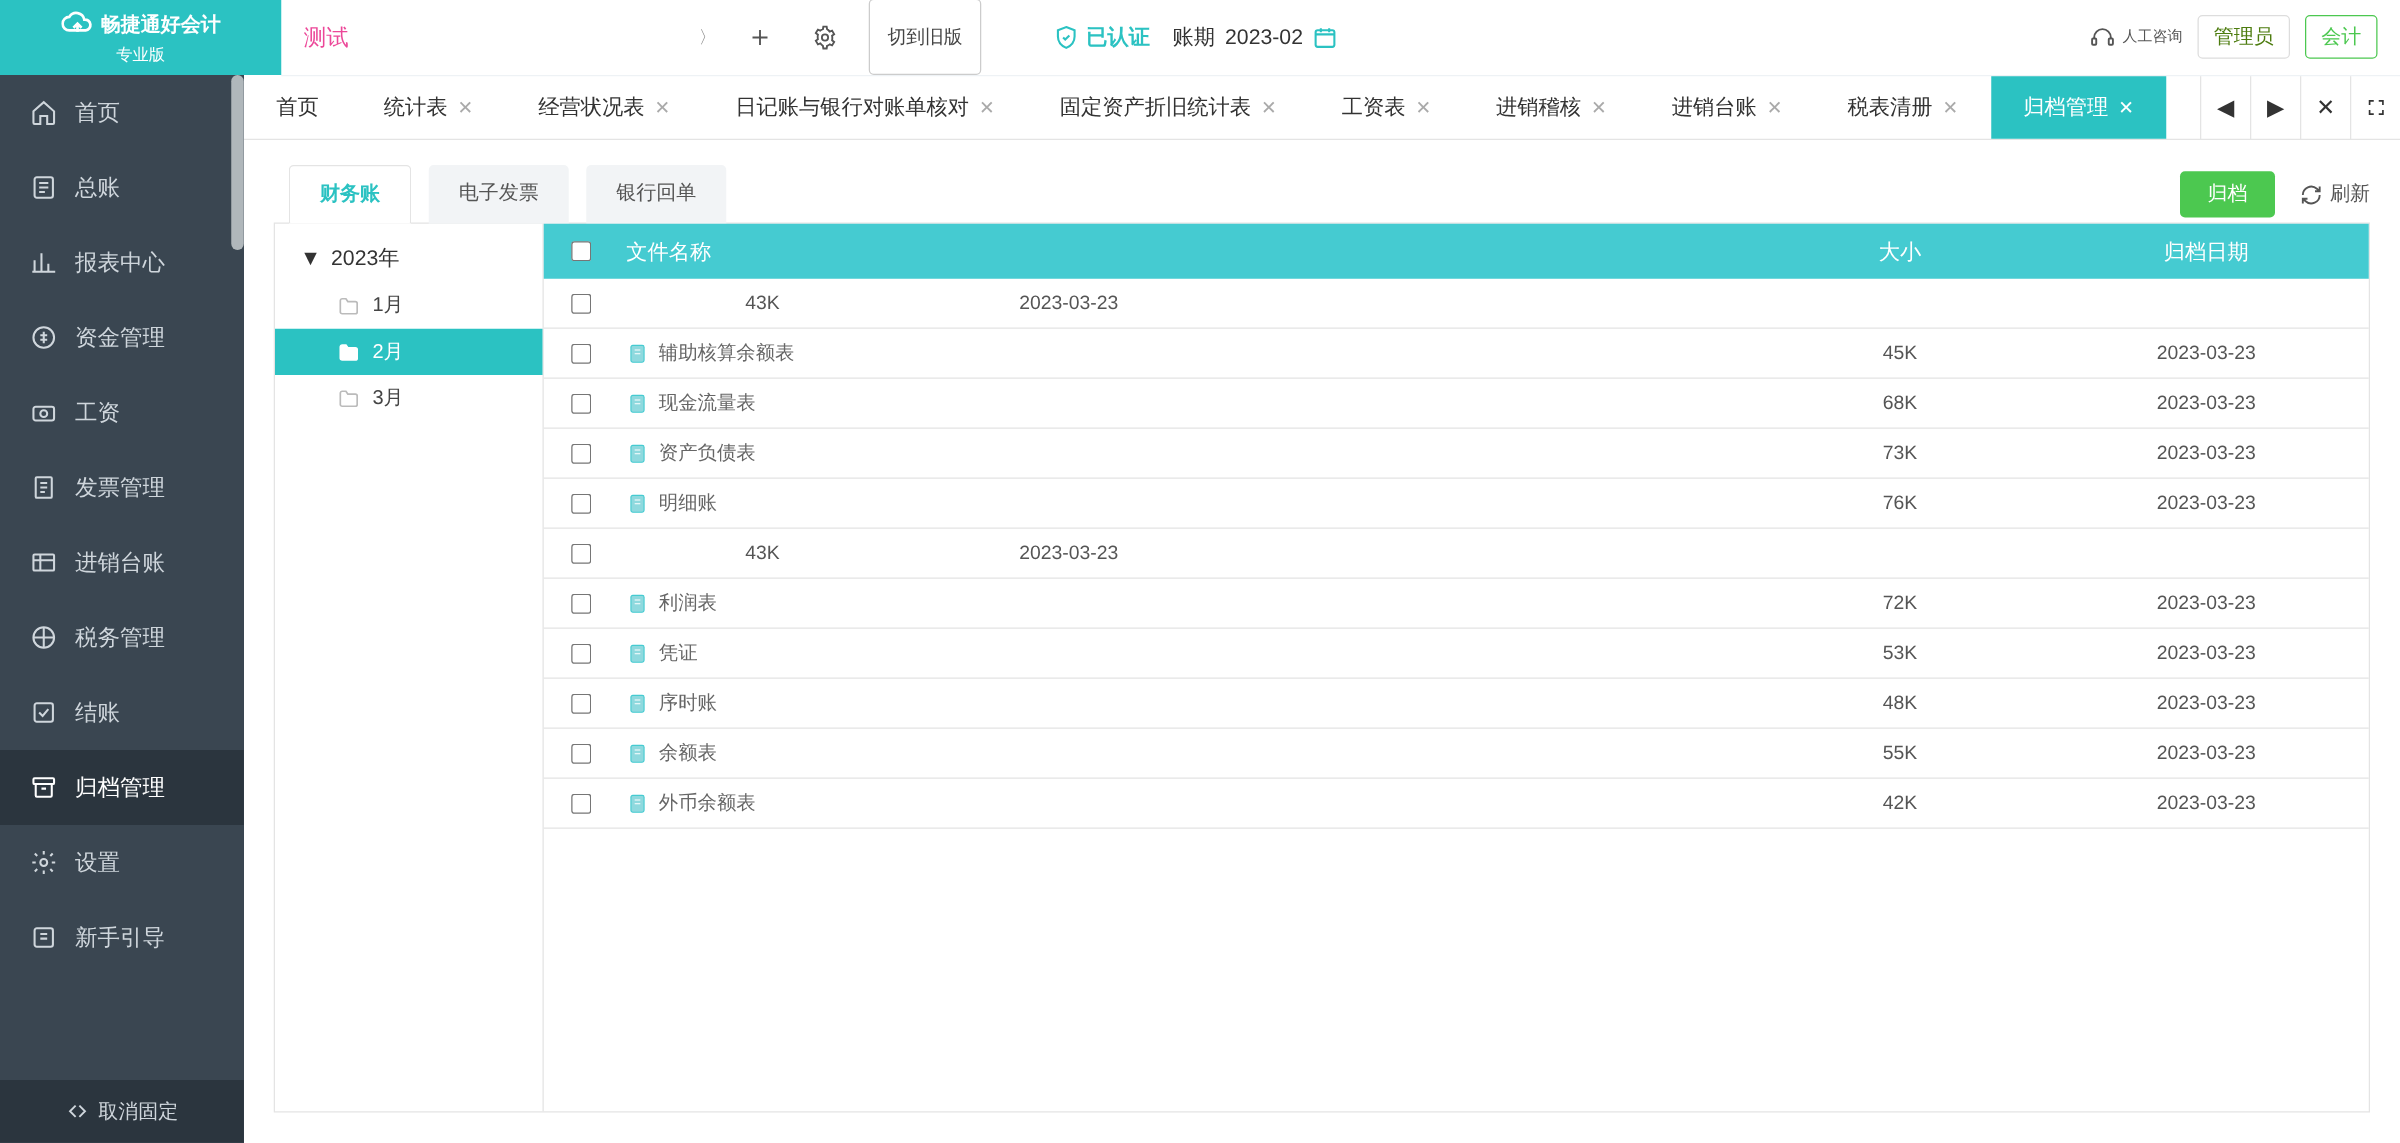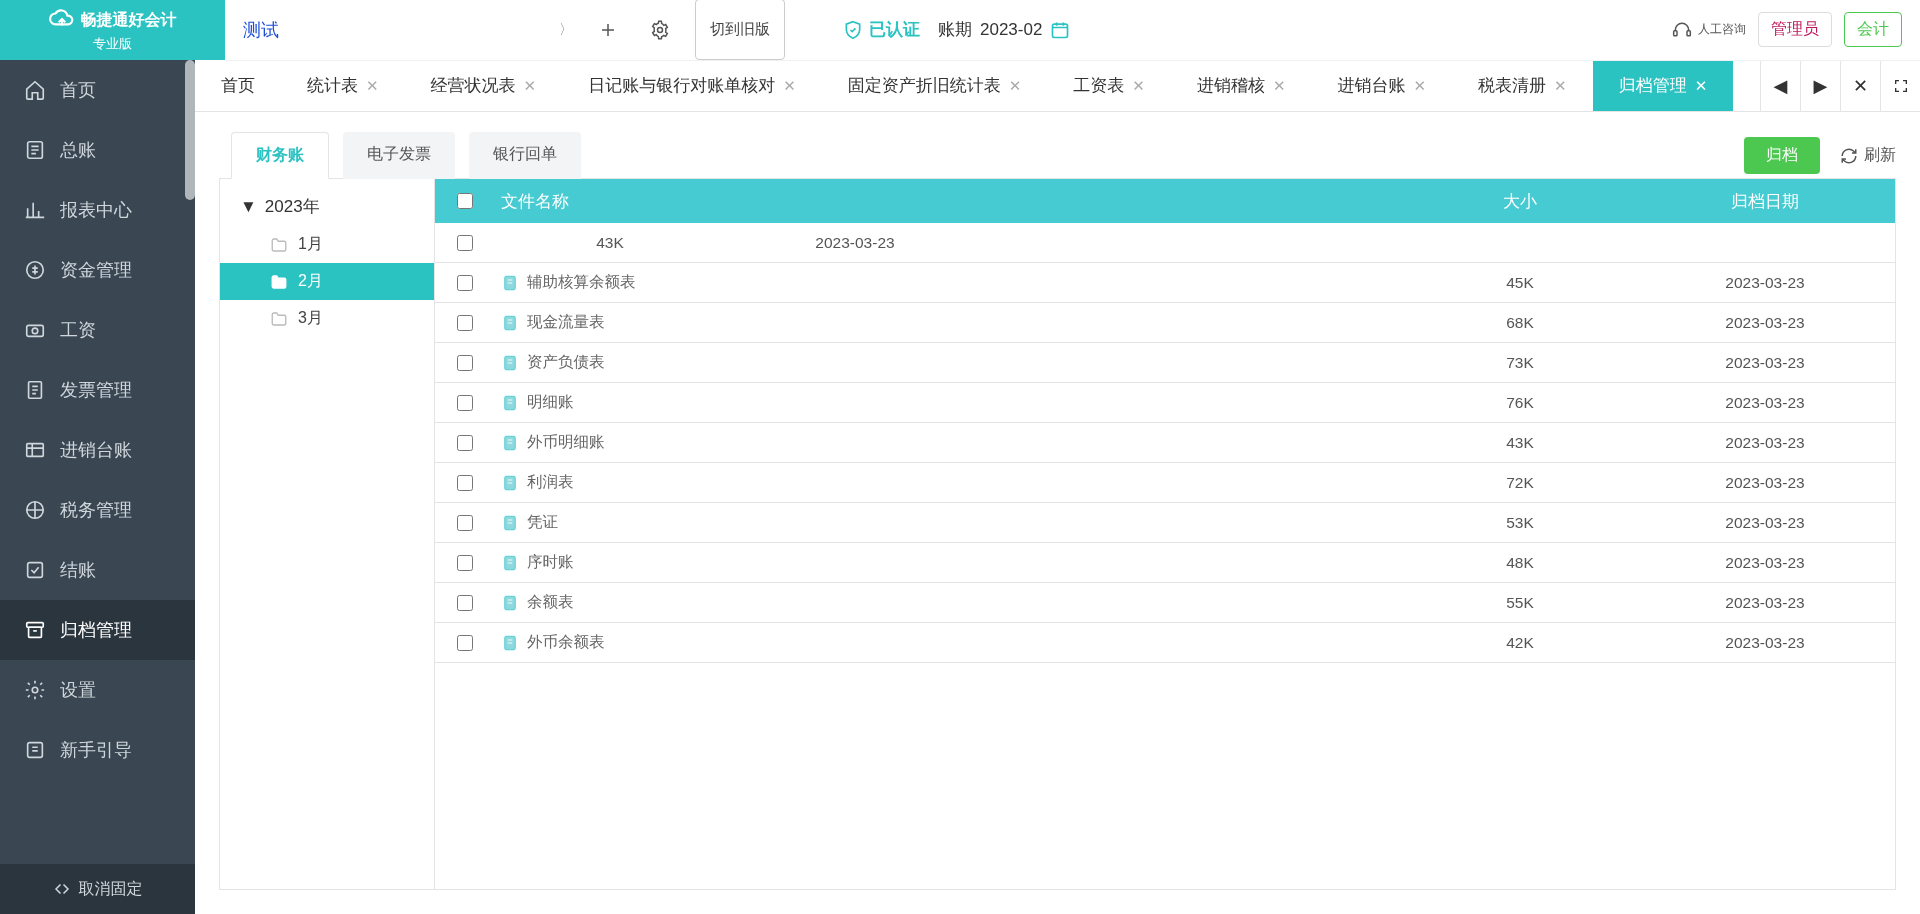--- a/index.html
+++ b/index.html
@@ -17,32 +17,32 @@
     --header-h:60px;
   }
   
   .header { position:fixed; top:0; left:0; right:0; height:var(--header-h); display:flex; align-items:center; z-index:10; background:#fff; }
   .brand { width:225px; height:var(--header-h); background:var(--teal); color:#fff; display:flex; flex-direction:column; align-items:center; justify-content:center; }
   .brand-row { display:flex; align-items:center; gap:6px; font-size:16px; font-weight:600; }
   .brand-icon { width:26px; height:26px; }
   .brand-sub { font-size:13px; margin-top:2px; }
   .header-main { flex:1; display:flex; align-items:center; padding:0 18px; gap:18px; border-bottom:1px solid #eef2f5;}
   .selector { display:flex; align-items:center; min-width:330px; gap:10px;}
-  .selector-text { flex:1; font-size:18px; color:#1d4ed8; }
+  .selector-text { flex:1; font-size:18px; color:#ec4899; }
   .chev-down { color:#888; font-size:14px;}
   .icon-btn { width:34px; height:34px; display:flex; align-items:center; justify-content:center; color:#555; cursor:pointer; }
   .switch-old { border:1px solid #ccc; border-radius:4px; padding:20px 14px; font-size:15px; color:#444; cursor:pointer;}
   .verified { display:flex; align-items:center; gap:6px; color:var(--teal); font-size:17px; font-weight:600; margin-left:40px;}
   .period { display:flex; align-items:center; gap:8px; font-size:17px;}
   .period-lbl{ color:#333;}
   .period-val{ color:#333;}
   .period-icon{ color:var(--teal);}
   .header-right { margin-left:auto; display:flex; align-items:center; gap:12px;}
   .support { display:flex; align-items:center; gap:6px; color:#555; font-size:12px; cursor:pointer;}
-  .role-btn { border:1px solid #ddd; border-radius:4px; padding:6px 12px; font-size:16px; color:#be185d; cursor:pointer;}
+  .role-btn { border:1px solid #ddd; border-radius:4px; padding:6px 12px; font-size:16px; color:#4d7c0f; cursor:pointer;}
   .role-btn.green { border-color:var(--green); color:var(--green);}
   
   .sidebar { position:fixed; top:var(--header-h); left:0; bottom:0; width:195px; background:var(--sidebar); color:#cfd6dc; display:flex; flex-direction:column;}
   .side-scroll { position:absolute; right:0; top:0; width:10px; height:140px; background:#b0b7bb; border-radius:5px;}
   .side-item { display:flex; align-items:center; gap:14px; padding:0 24px; height:60px; font-size:18px; cursor:pointer; color:#cfd6dc;}
   .side-item.active { background:var(--sidebar-active); color:#fff;}
   .side-item svg { width:22px; height:22px; flex:0 0 22px;}
   .side-pin { margin-top:auto; height:50px; display:flex; align-items:center; justify-content:center; gap:8px; font-size:16px; background:var(--sidebar-active); color:#cfd6dc; cursor:pointer;}
   
   .tabs { position:fixed; top:var(--header-h); left:195px; right:0; height:52px; background:#fff; display:flex; align-items:stretch; border-bottom:1px solid var(--border); z-index:5;}
@@ -403,27 +403,20 @@
               </svg>
       <span>明细账</span>
     </div>
     <div class="cell-size">76K</div>
     <div class="cell-date">2023-03-23</div>
           </div>
           <div class="trow">
     <div class="cell-chk">
               <input type="checkbox" style="">
             </div>
-    <div class="cell-name">
-      <svg class="file-icon" viewBox="0 0 24 24" fill="#8fd9de" stroke="#45cbd1" stroke-width="1.2">
-                <rect x="5" y="3" width="14" height="18" rx="2"></rect>
-                <path d="M9 8h6M9 12h6" stroke="#fff"></path>
-              </svg>
-      <span>外币明细账</span>
-    </div>
     <div class="cell-size">43K</div>
     <div class="cell-date">2023-03-23</div>
           </div>
           <div class="trow">
     <div class="cell-chk">
               <input type="checkbox" style="">
             </div>
     <div class="cell-name">
       <svg class="file-icon" viewBox="0 0 24 24" fill="#8fd9de" stroke="#45cbd1" stroke-width="1.2">
                 <rect x="5" y="3" width="14" height="18" rx="2"></rect>

